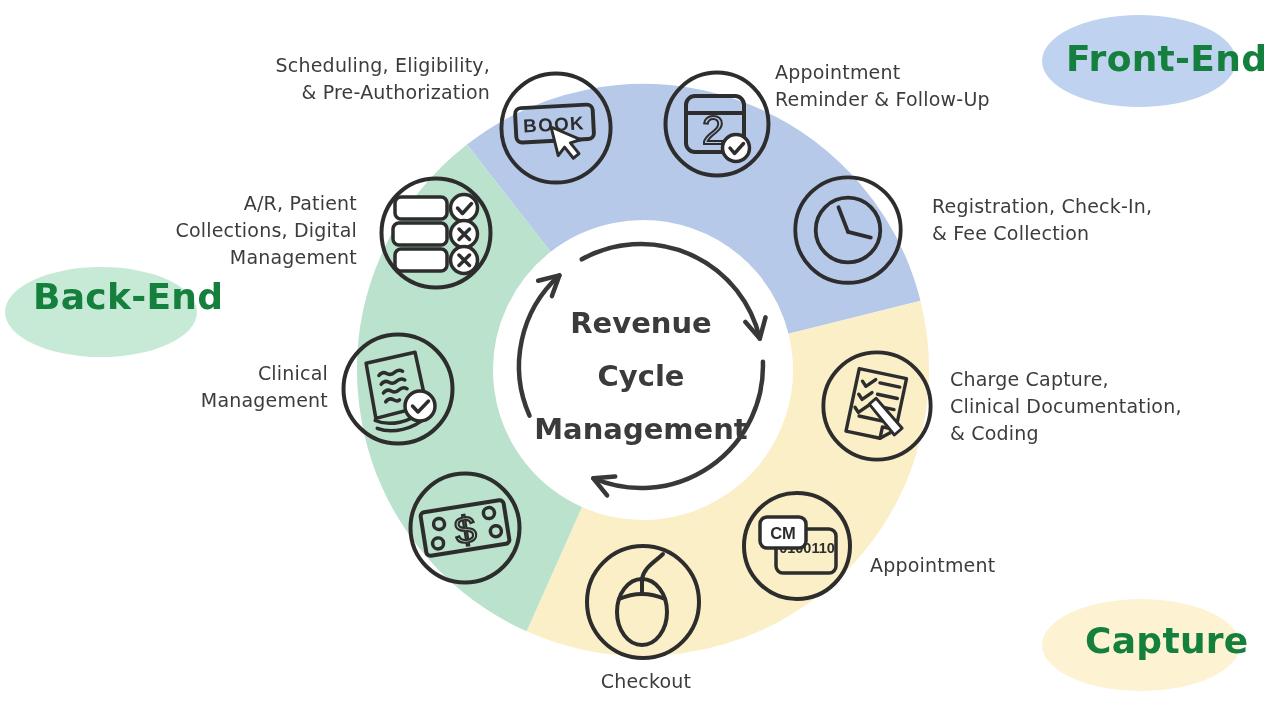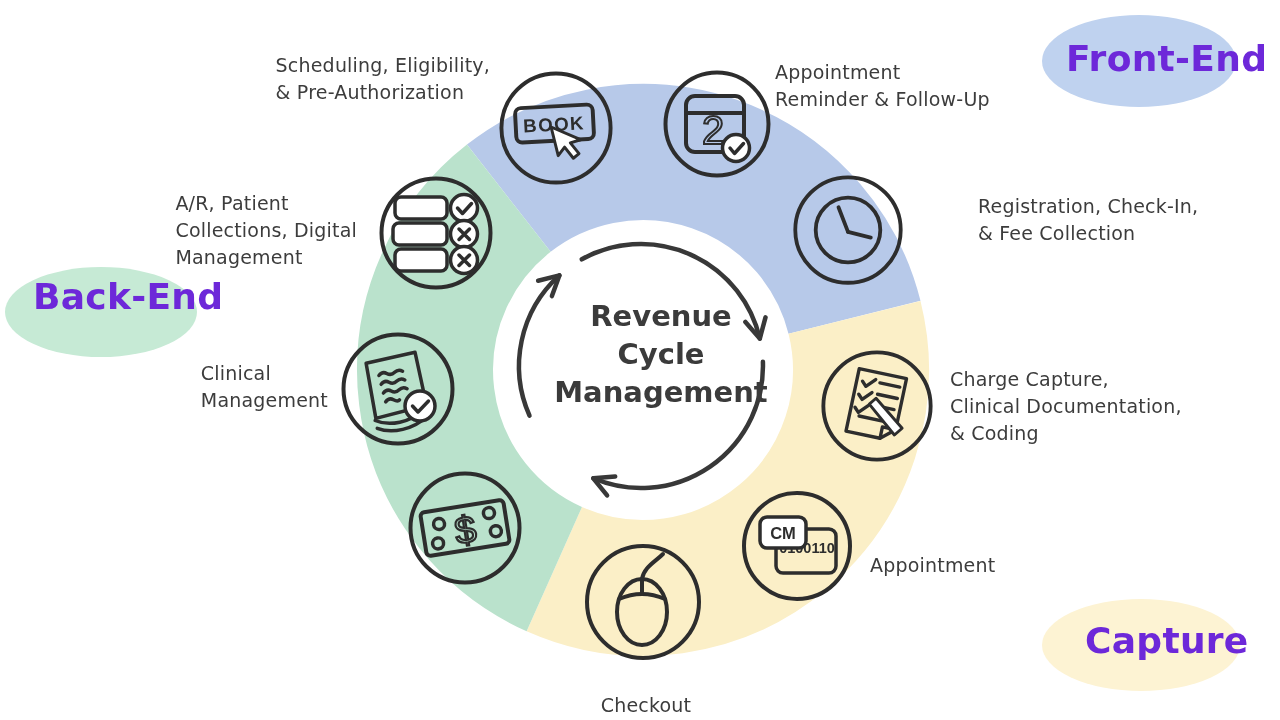--- a/index.html
+++ b/index.html
@@ -1,26 +1,26 @@
 <!DOCTYPE html>
 <html><head>
 <meta charset="utf-8">
 <style>
   html,body{margin:0;padding:0;background:#fff;}
   #canvas{position:relative;width:1280px;height:720px;background:#ffffff;overflow:hidden;
           font-family:"DejaVu Sans",sans-serif;}
   .abs{position:absolute;}
   .label{position:absolute;font-size:19px;line-height:27px;color:#3c3c3c;
          white-space:pre-line;font-weight:normal;letter-spacing:0.2px;}
-  .label.right{text-align:left;}
-  .label.center{text-align:center;margin-top:24px;}
+  .label.right{text-align:right;}
+  .label.center{text-align:center;}
   .zone-ellipse{position:absolute;}
-  .zone-label{position:absolute;font-weight:bold;font-size:36px;color:#6d28d9;letter-spacing:0.3px;}
-  .center-title{position:absolute;left:525px;top:297px;width:272px;text-align:center;
-                font-size:29px;line-height:38px;font-weight:bold;color:#3b3b3b;white-space:pre-line;}
+  .zone-label{position:absolute;font-weight:bold;font-size:36px;color:#15803d;letter-spacing:0.3px;}
+  .center-title{position:absolute;left:505px;top:297px;width:272px;text-align:center;
+                font-size:29px;line-height:53px;font-weight:bold;color:#3b3b3b;white-space:pre-line;}
   .icon{position:absolute;}
   svg{display:block;overflow:visible;}
   .stroke{fill:none;stroke:#2d2d2d;stroke-width:4;stroke-linecap:round;stroke-linejoin:round;}
   .stroke35{fill:none;stroke:#2d2d2d;stroke-width:3.5;stroke-linecap:round;stroke-linejoin:round;}
   .whitefill{fill:#ffffff;stroke:#2d2d2d;stroke-linecap:round;stroke-linejoin:round;}
   .icontext{fill:#2d2d2d;font-family:"Liberation Sans",sans-serif;font-weight:bold;}
 </style>
 </head>
 <body>
 
@@ -59,21 +59,21 @@
 
   <svg class="zone-ellipse" style="left:1042px;top:599px" width="198" height="92" viewBox="0 0 198 92">
     <ellipse cx="99" cy="46" rx="99" ry="46" fill="#fdf3d3"></ellipse>
   </svg>
   <div class="zone-label" style="left:1085px;top:620px">Capture</div>
 
   <div class="label right" style="right:790px;top:52px">Scheduling, Eligibility,
 &amp; Pre-Authorization</div>
   <div class="label" style="left:775px;top:59px">Appointment
 Reminder &amp; Follow-Up</div>
-  <div class="label" style="left:978px;top:193px">Registration, Check-In,
+  <div class="label" style="left:932px;top:193px">Registration, Check-In,
 &amp; Fee Collection</div>
   <div class="label" style="left:950px;top:366px">Charge Capture,
 Clinical Documentation,
 &amp; Coding</div>
   <div class="label" style="left:870px;top:552px">Appointment</div>
   <div class="label center" style="left:576px;top:668px;width:140px">Checkout</div>
   <div class="label right" style="right:952px;top:360px">Clinical
 Management</div>
   <div class="label right" style="right:923px;top:190px">A/R, Patient
 Collections, Digital

